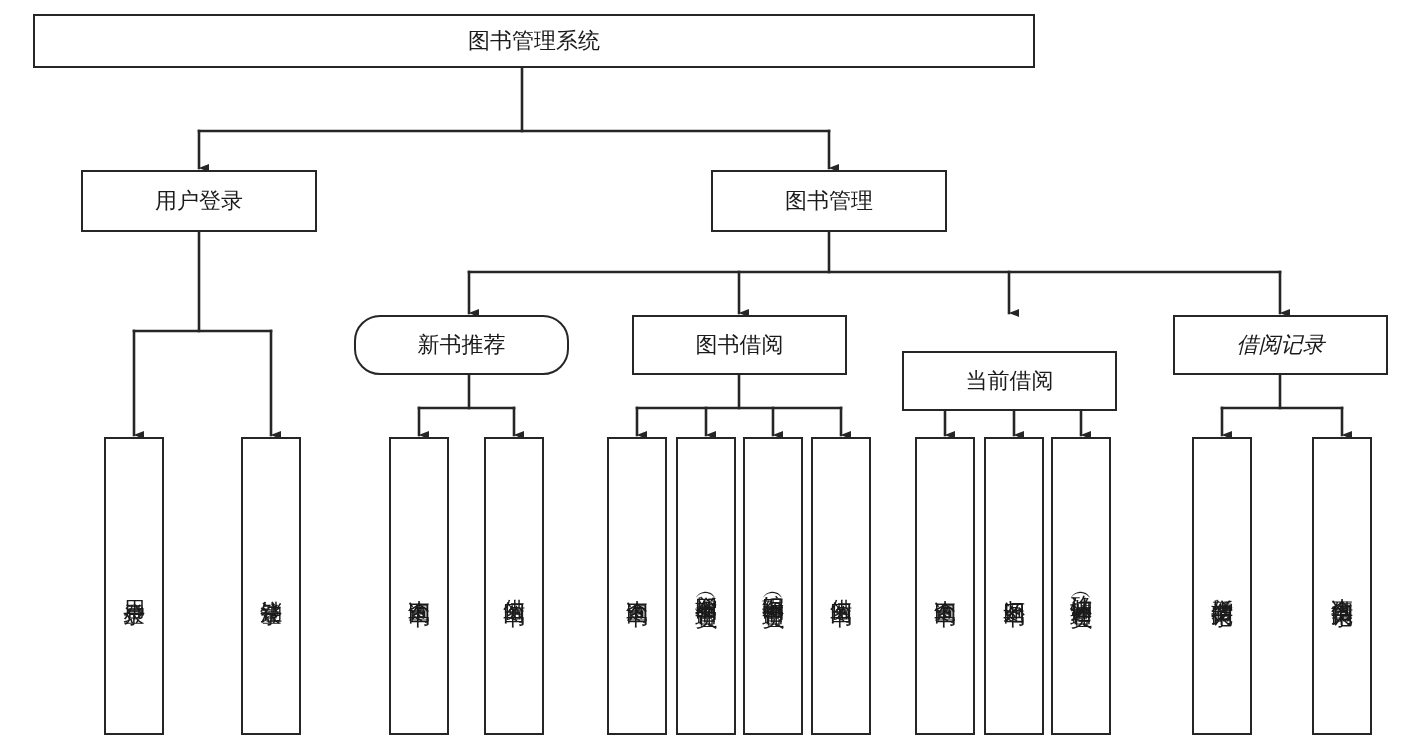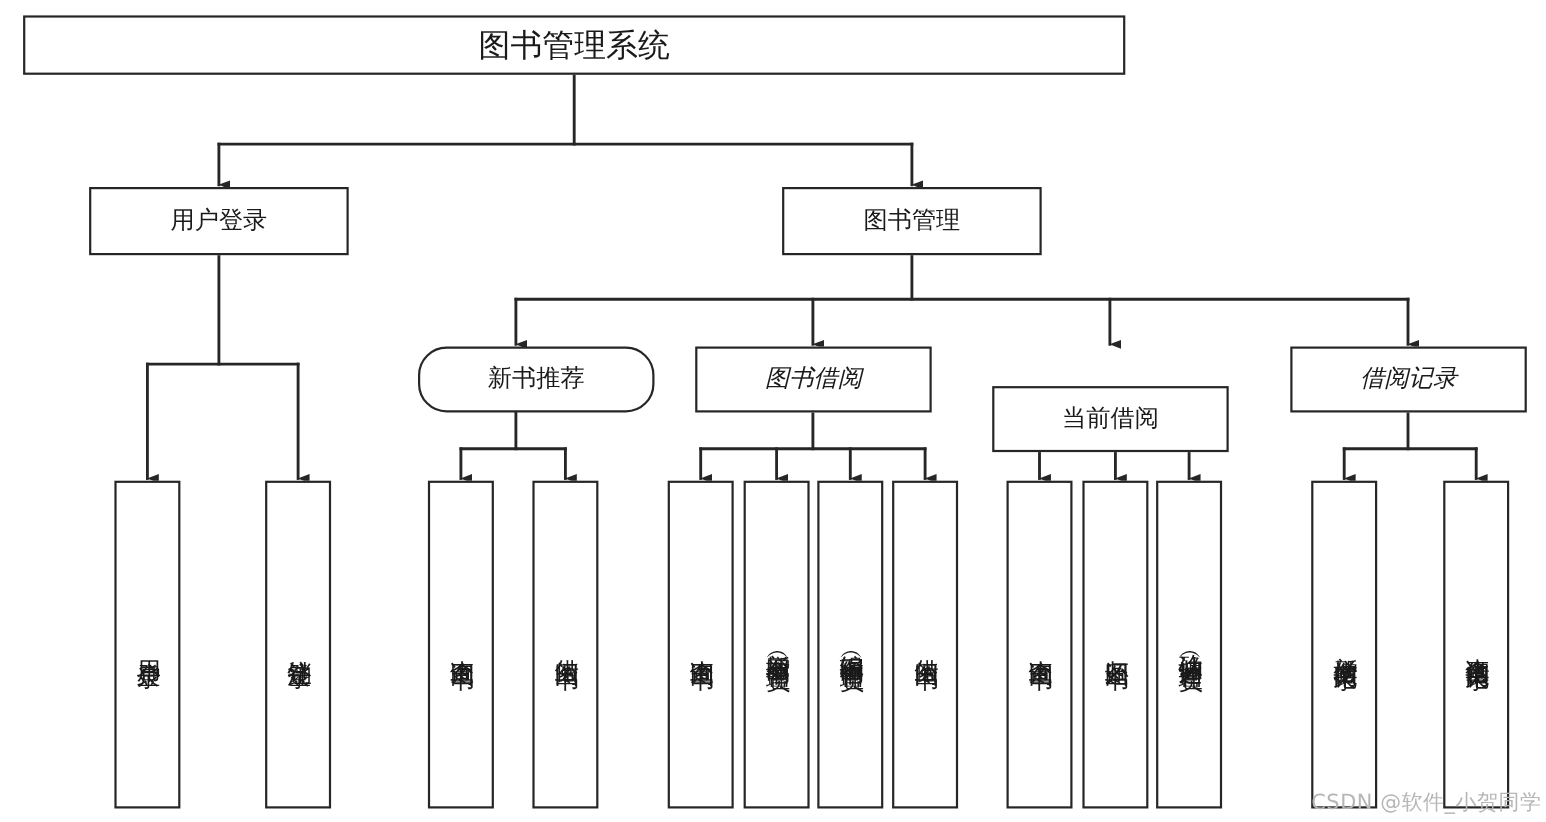--- a/index.html
+++ b/index.html
@@ -23,21 +23,22 @@
     border: 2px solid #262626;
     background: #ffffff;
     display: flex;
     align-items: center;
     justify-content: center;
     color: #1a1a1a;
     line-height: 1.12;
     text-align: center;
   }
   .node.root {
-    font-size: 29px;
+    font-size: 22px;
+    margin-left: 12px;
   }
   .node.level2 {
     font-size: 22px;
   }
   .node.leaf {
     font-size: 22px;
     writing-mode: vertical-rl;
     text-orientation: upright;
     letter-spacing: 2px;
     padding: 6px 0;
@@ -119,24 +120,24 @@
   <div id="node-layer">
       <div class="node root" style="left: 21px; top: 14px; width: 1002px; height: 54px;">
         <span class="label">图书管理系统</span>
       </div>
       <div class="node level2" style="left: 81px; top: 170px; width: 236px; height: 62px;">
         <span class="label">用户登录</span>
       </div>
       <div class="node level2" style="left: 711px; top: 170px; width: 236px; height: 62px; justify-content: center;">
         <span class="label">图书管理</span>
       </div>
-      <div class="node level2" style="left: 380px; top: 315px; width: 215px; height: 60px; border-radius: 26px;">
+      <div class="node level2" style="left: 354px; top: 315px; width: 215px; height: 60px; border-radius: 26px;">
         <span class="label">新书推荐</span>
       </div>
-      <div class="node level2" style="left: 632px; top: 315px; width: 215px; height: 60px; font-style: italic;">
+      <div class="node level2" style="left: 632px; top: 315px; width: 215px; height: 60px;">
         <span class="label">图书借阅</span>
       </div>
       <div class="node level2" style="left: 902px; top: 315px; width: 215px; height: 60px; margin-top: 36px;">
         <span class="label">当前借阅</span>
       </div>
       <div class="node level2" style="left: 1173px; top: 315px; width: 215px; height: 60px; font-style: italic;">
         <span class="label">借阅记录</span>
       </div>
       <div class="node leaf" style="left: 104px; top: 437px; width: 60px; height: 298px;">
         <span class="label">用户登录</span>
@@ -172,14 +173,13 @@
         <span class="label">确认归还（管理员）</span>
       </div>
       <div class="node leaf" style="left: 1192px; top: 437px; width: 60px; height: 298px;">
         <span class="label">新增借阅记录</span>
       </div>
       <div class="node leaf" style="left: 1312px; top: 437px; width: 60px; height: 298px;">
         <span class="label">查询借阅记录</span>
       </div>
     </div>
 
-  <div class="watermark" style="left: 1192px; top: 716px; color: rgb(182, 182, 182);">CSDN @软件_小贺同学</div>
 </div>
 
 </body></html>

